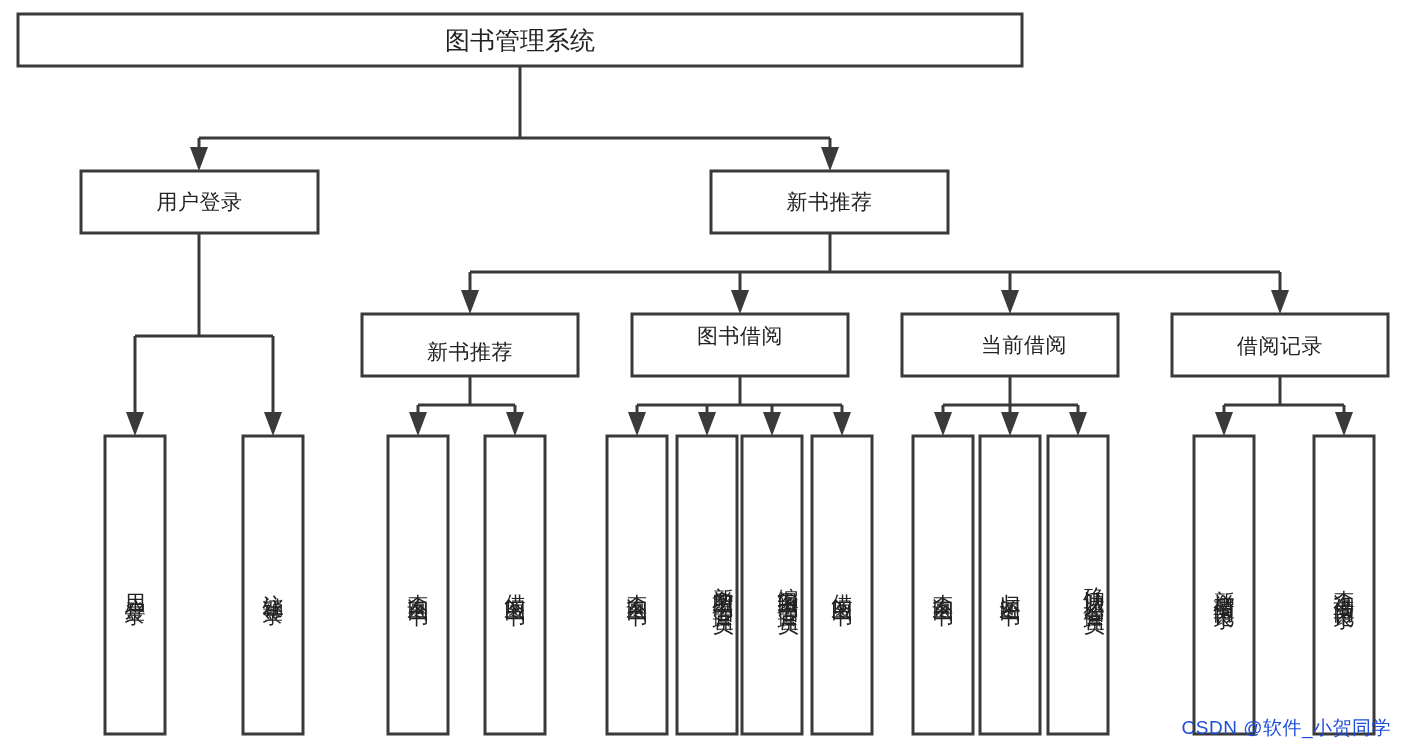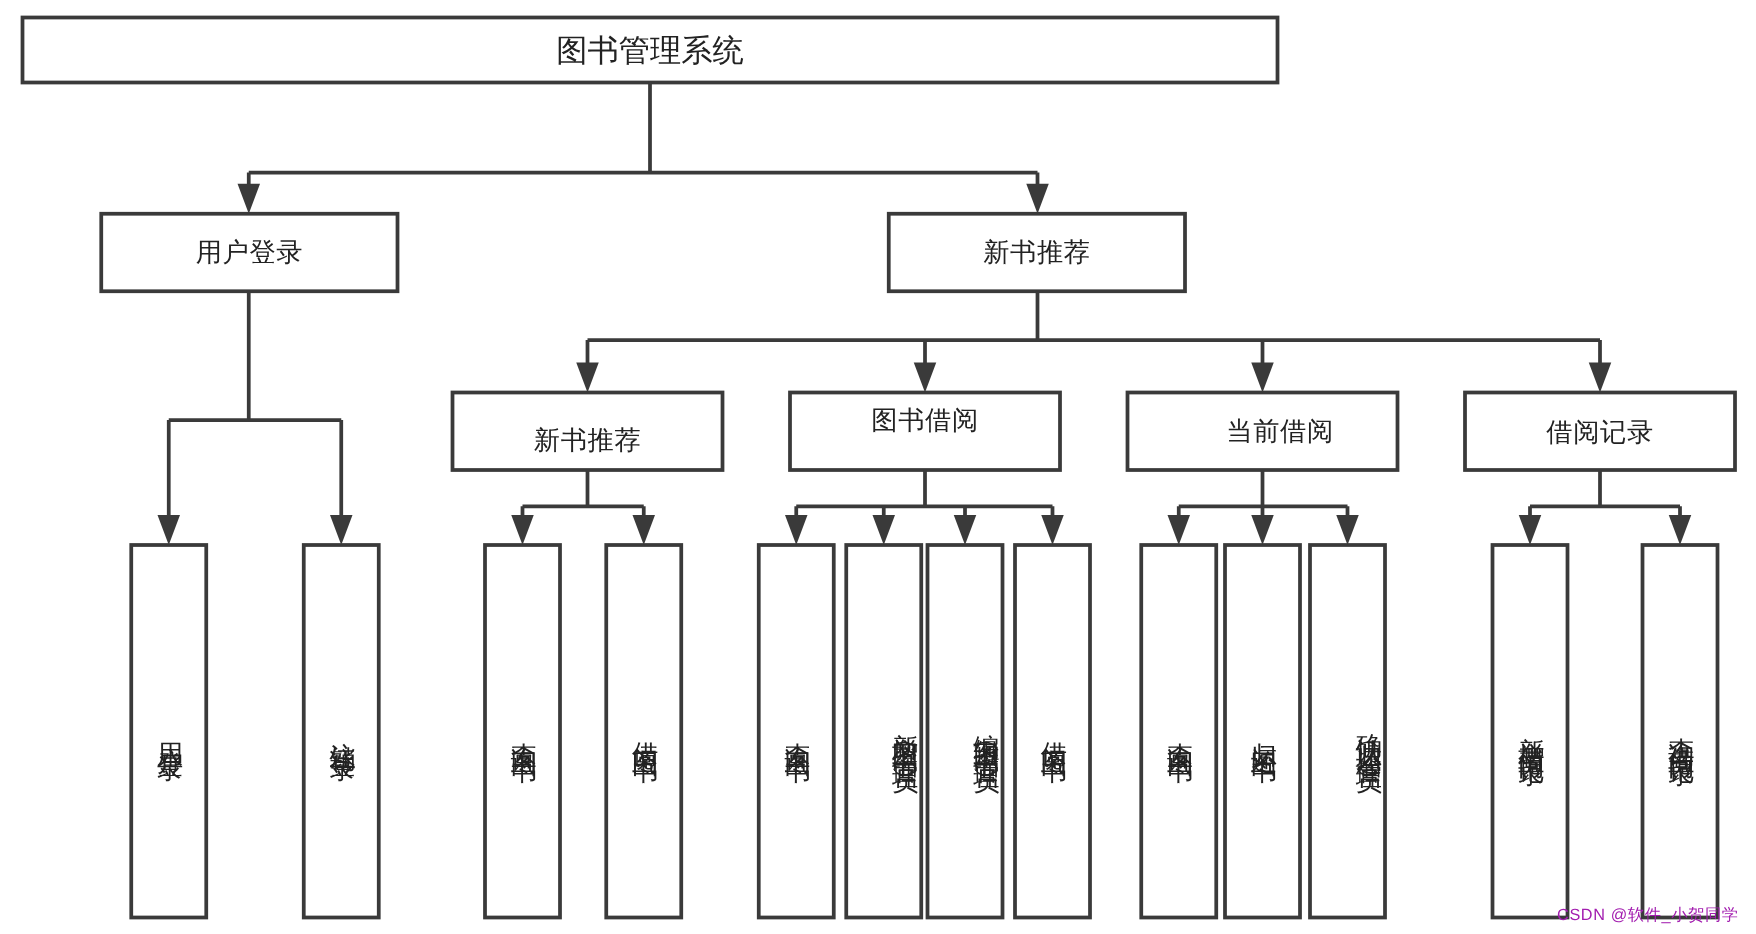--- a/index.html
+++ b/index.html
@@ -68,22 +68,22 @@
     box-sizing: border-box;
   }
   .label-v.v-center {
     align-items: center;
     padding-top: 0;
   }
   .watermark {
     position: absolute;
     right: 14px;
     bottom: 6px;
-    font-size: 13px;
-    color: #a21caf;
+    font-size: 19px;
+    color: #1d4ed8;
     font-family: "Liberation Sans", "DejaVu Sans", sans-serif;
     letter-spacing: 0.5px;
     white-space: nowrap;
   }
 </style>
 </head>
 <body>
 
 <div id="diagram-root">
 

